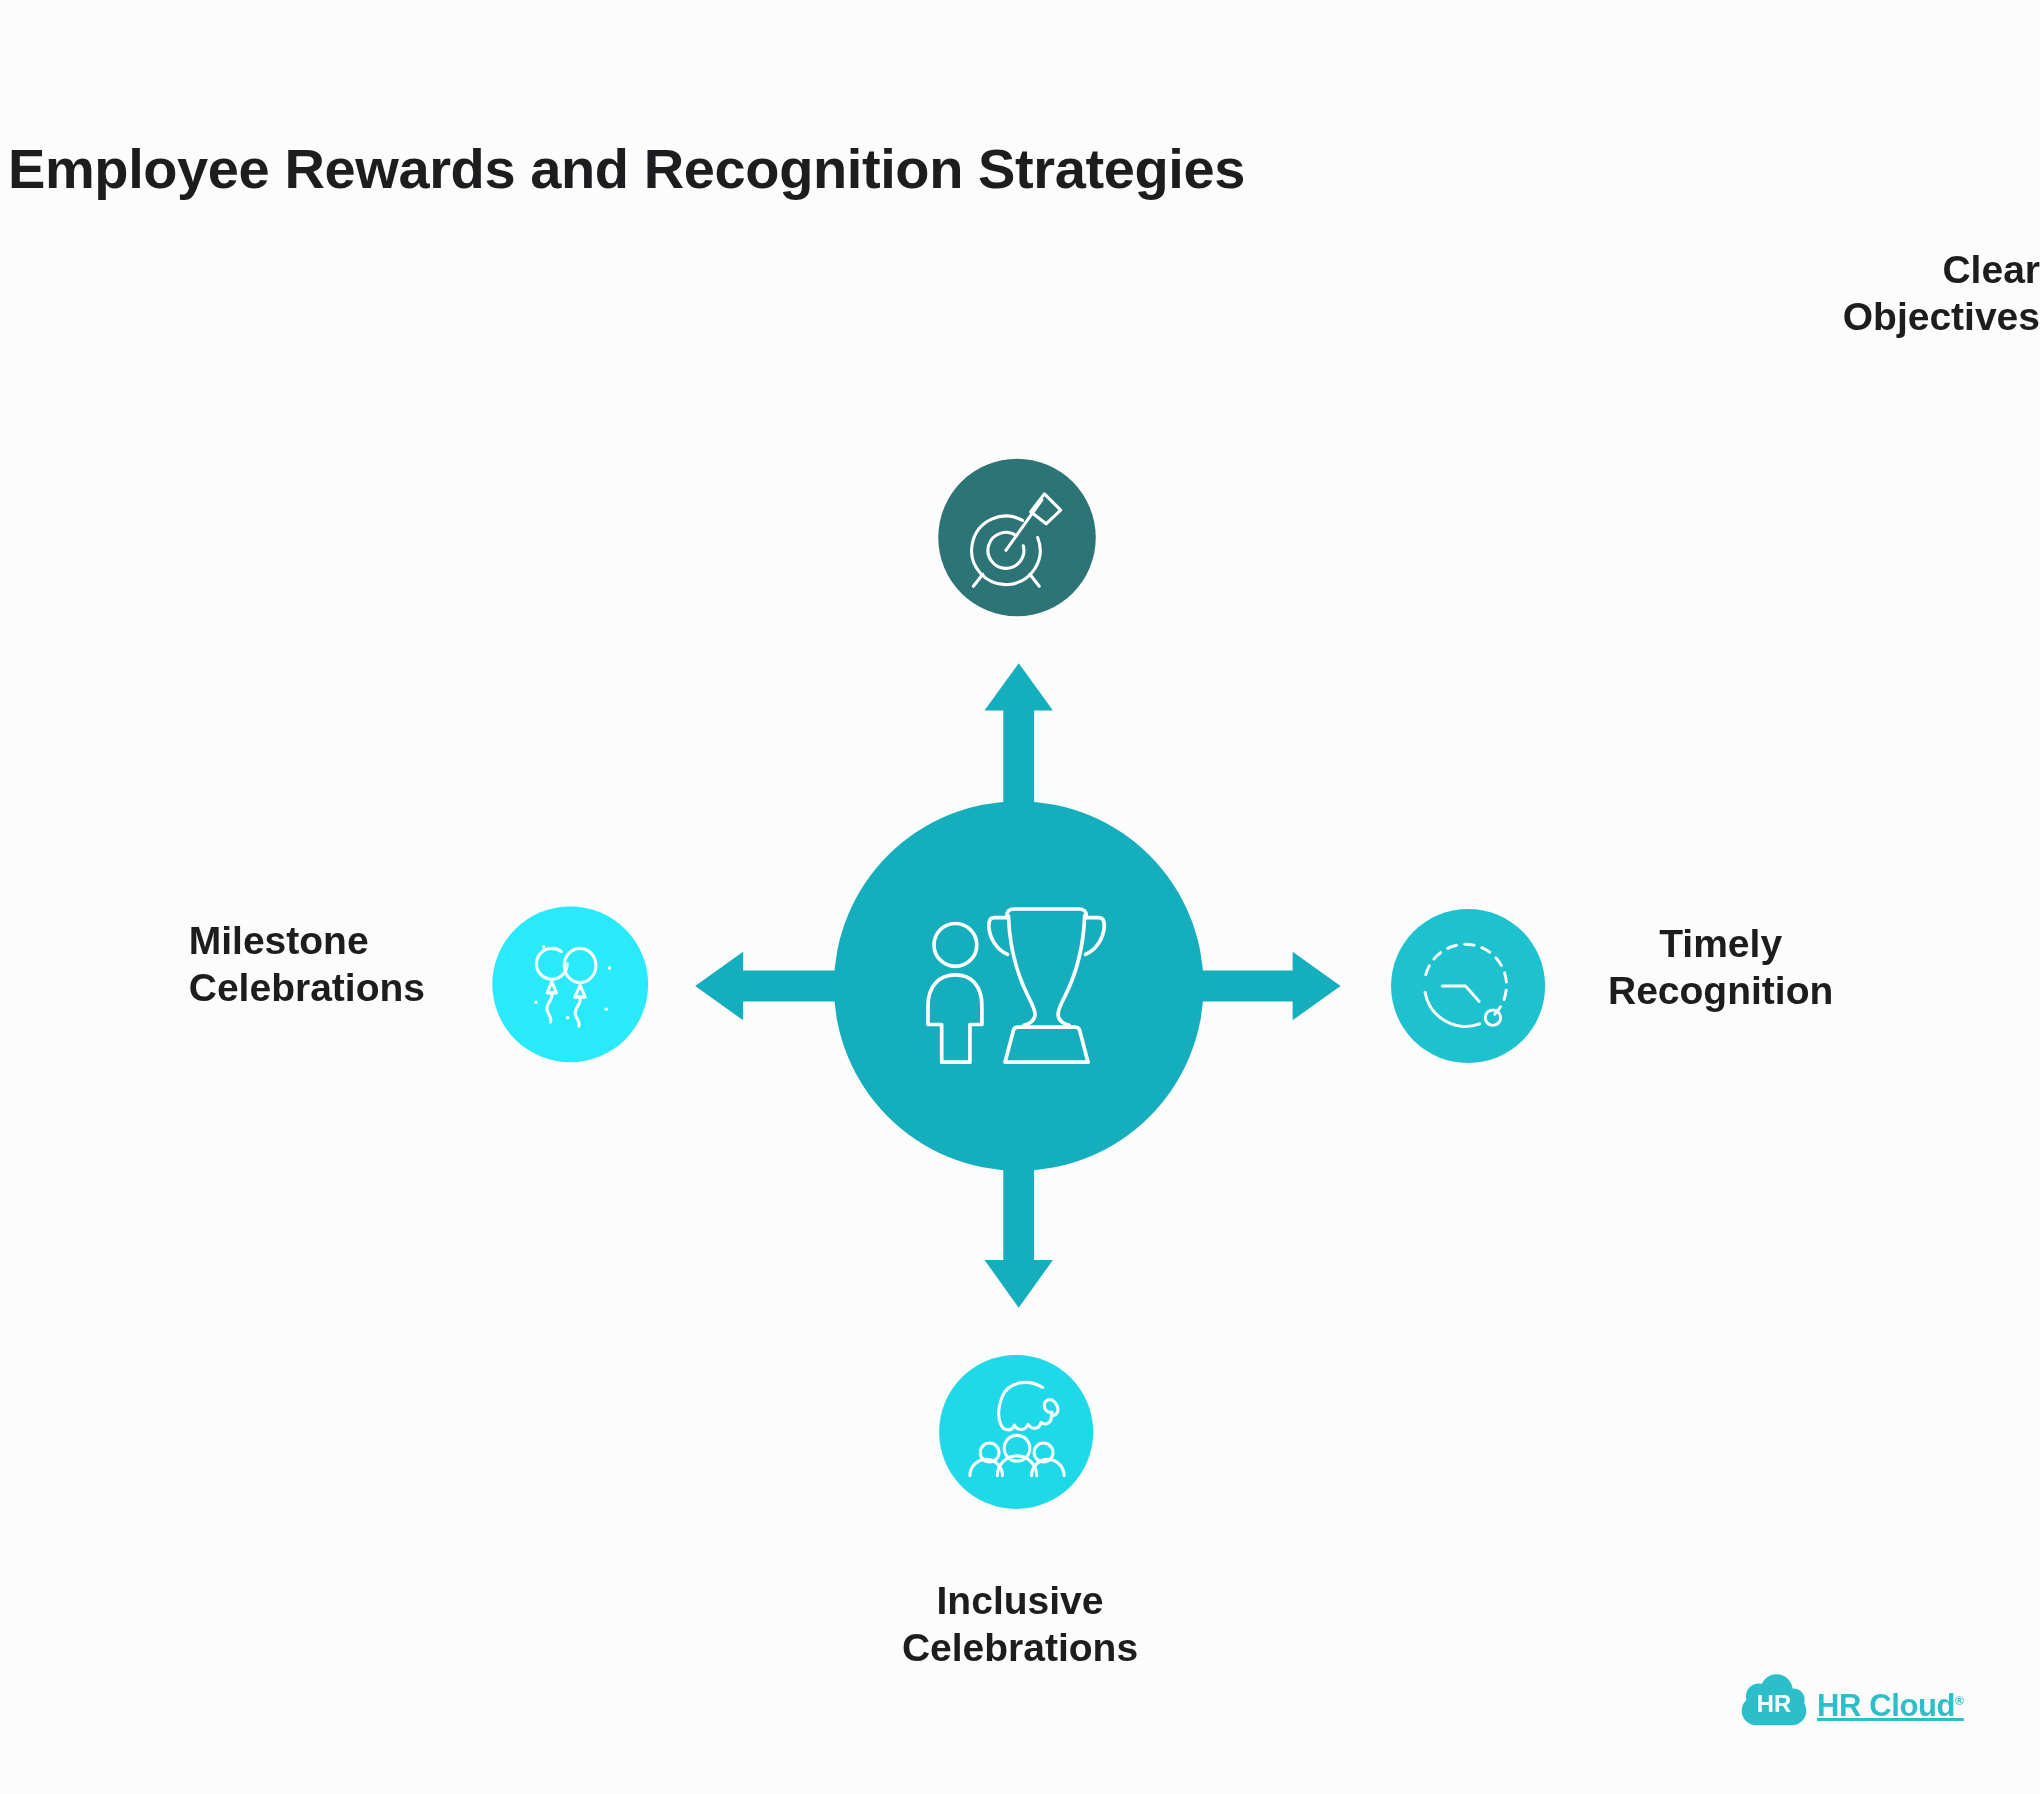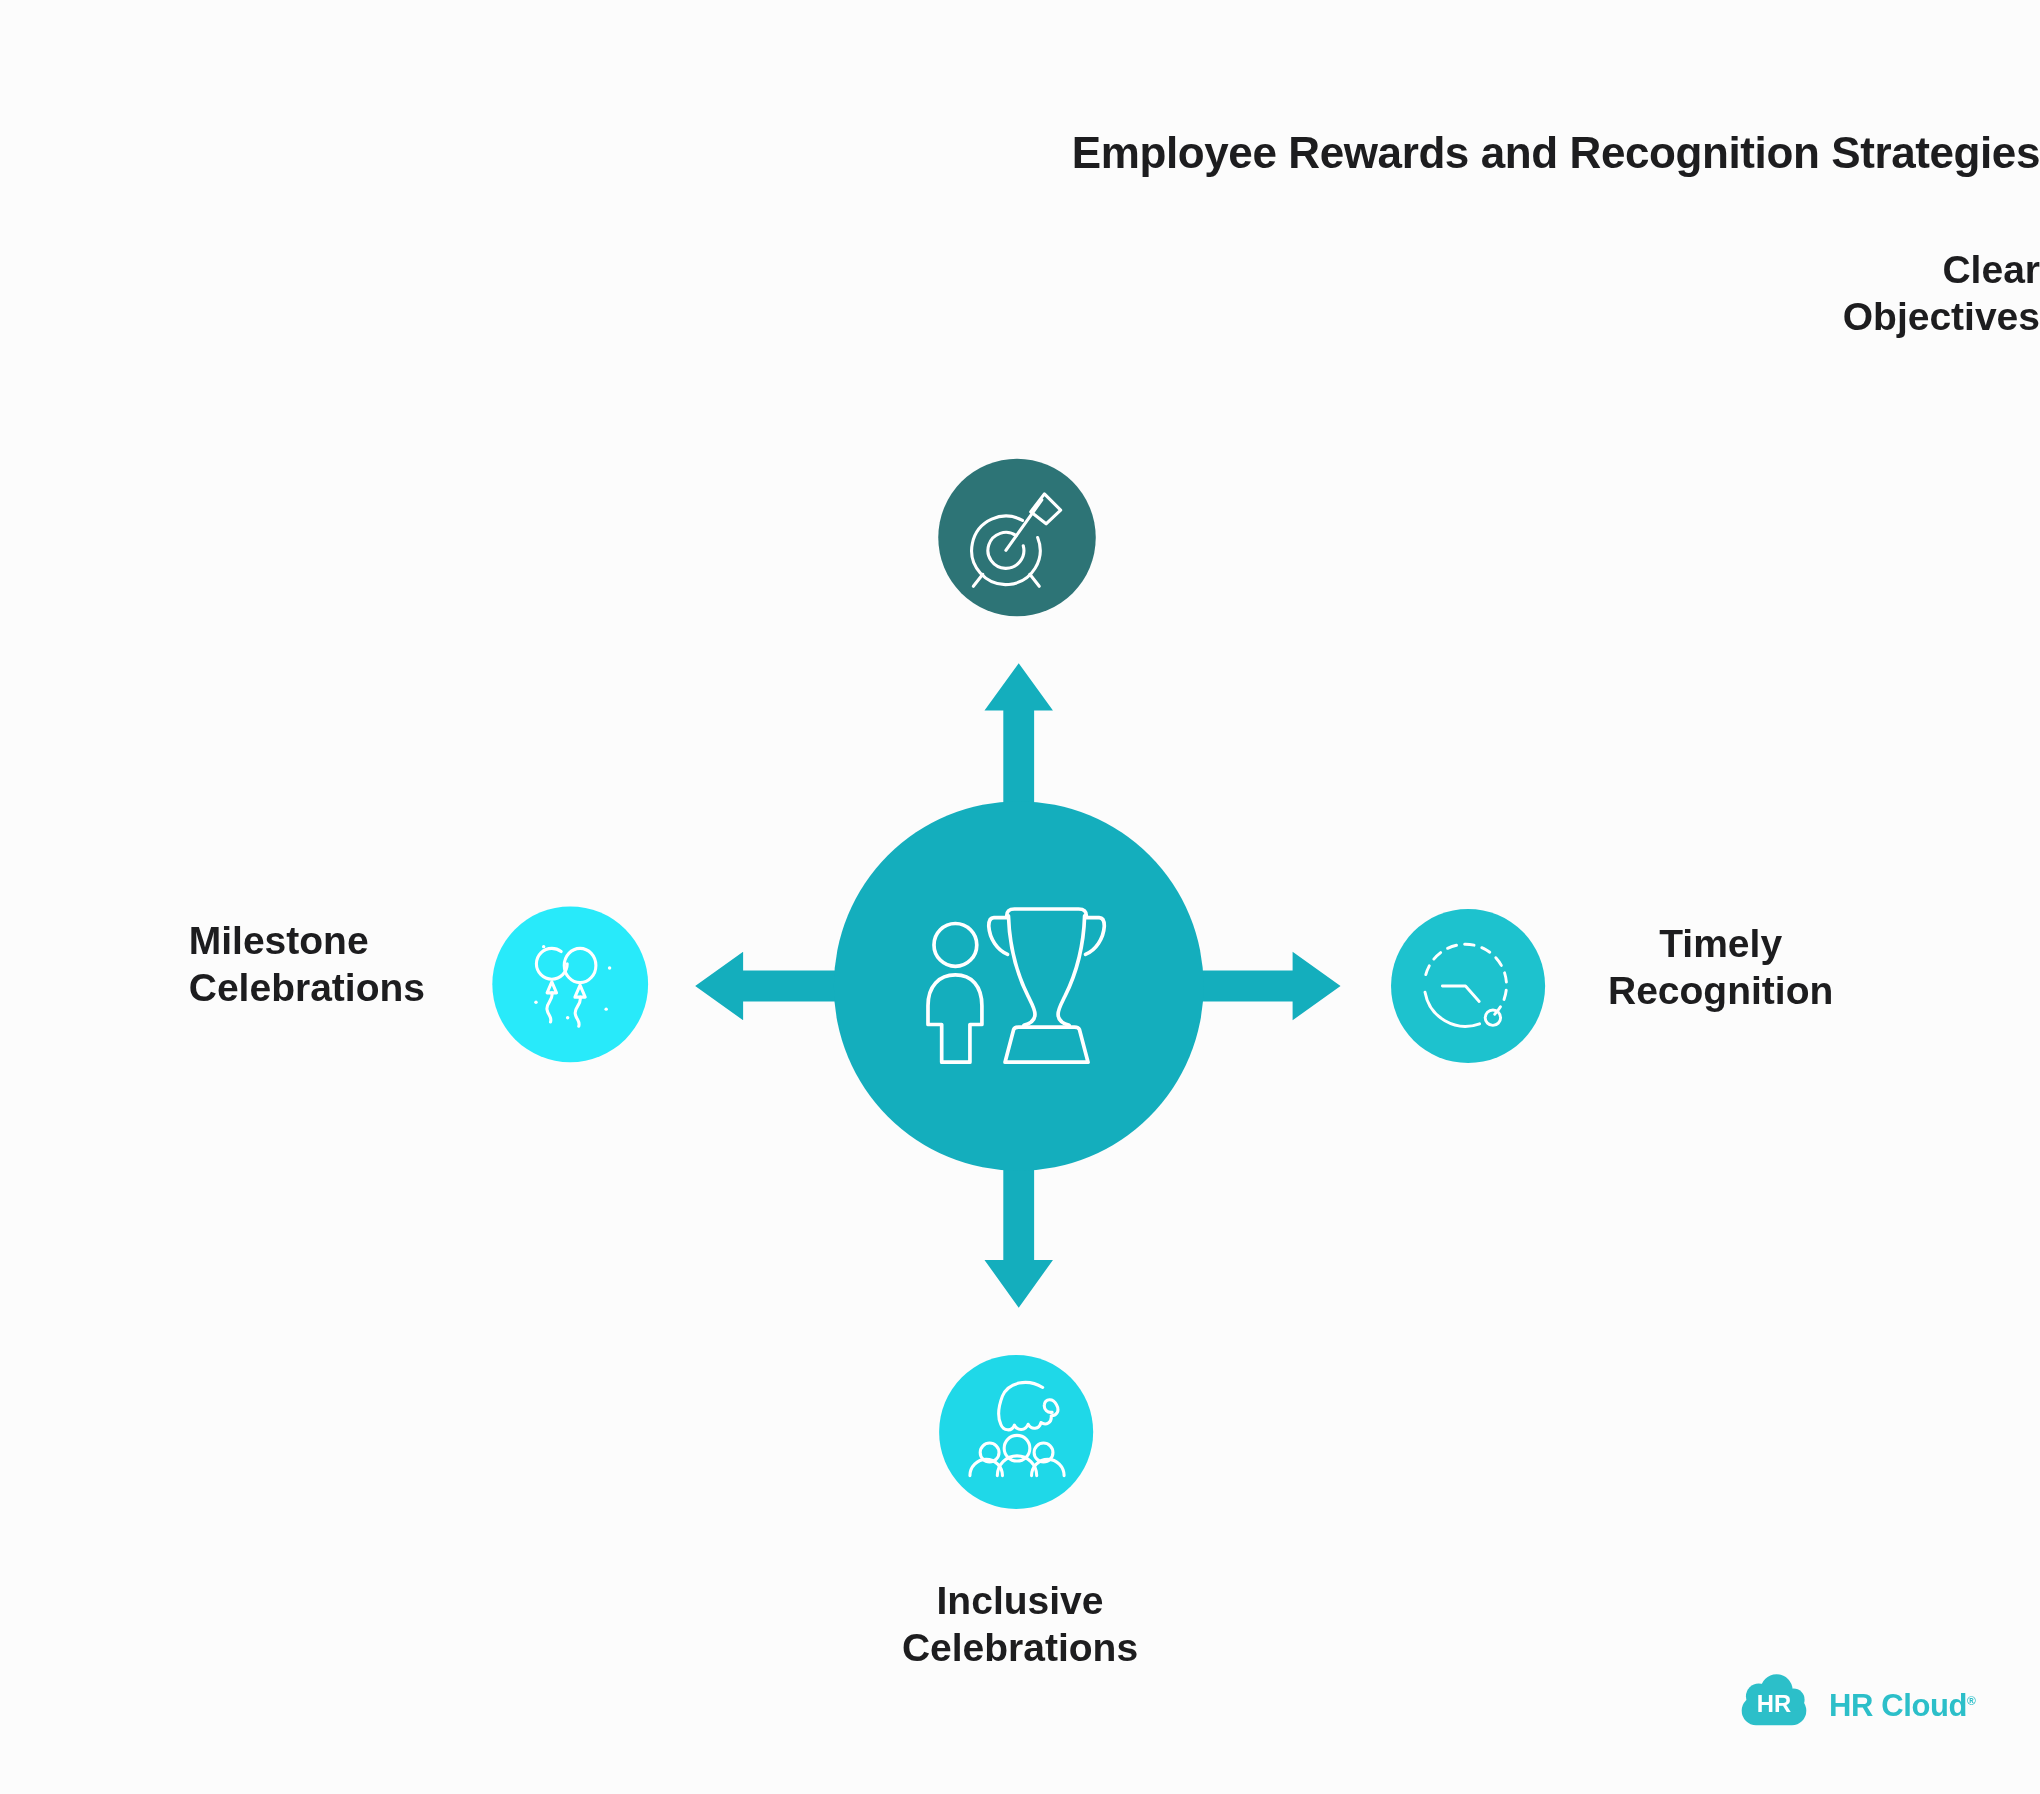--- a/index.html
+++ b/index.html
@@ -17,23 +17,23 @@
   body{
     position:relative;
     width:2040px;height:1794px;
     background:var(--color-background);
     font-family:"Liberation Sans", sans-serif;
     color:var(--color-text);
     overflow:hidden;
   }
   .diagram-svg{position:absolute;left:0;top:0;}
   .title{
-    position:absolute;left:0;right:0;top:128px;margin:0;
-    text-align:right;
-    font-size:44px;font-weight:700;letter-spacing:-0.4px;
+    position:absolute;left:0;right:0;top:128px;margin:8px;
+    text-align:left;
+    font-size:56px;font-weight:700;letter-spacing:-0.4px;
     color:var(--color-text);
   }
   .label{
     position:absolute;
     font-size:39px;font-weight:700;line-height:47px;
     white-space:pre-line;
     color:var(--color-text);
   }
   .label-top{left:0;right:0;top:246px;text-align:right;}
   .label-bottom{left:0;right:0;top:1577px;text-align:center;}
@@ -53,24 +53,25 @@
   .sw-sm{stroke-width:3.4;}
   .dot{fill:var(--color-icon_stroke);stroke:none;}
 
   .logo{position:absolute;left:1740px;top:1674px;width:291px;height:60px;}
   .logo-badge-svg{position:absolute;left:0;top:0;}
   .logo-badge-text{
     font-family:"Liberation Sans", sans-serif;
     font-size:28px;font-weight:700;fill:#FFFFFF;
   }
   .logo-name{
-    position:absolute;left:89px;top:13.7px;
+    position:absolute;left:77px;top:13.7px;
     font-size:31px;font-weight:700;letter-spacing:-0.4px;
     color:var(--color-brand);
     white-space:nowrap;
+    text-decoration:underline;
   }
   .logo-reg{font-size:12px;vertical-align:super;letter-spacing:0;}
 </style>
 <title>Employee Rewards and Recognition Strategies</title></head>
 <body>
 
 <div>
 
   <h1 class="title">Employee Rewards and Recognition Strategies</h1>
 

